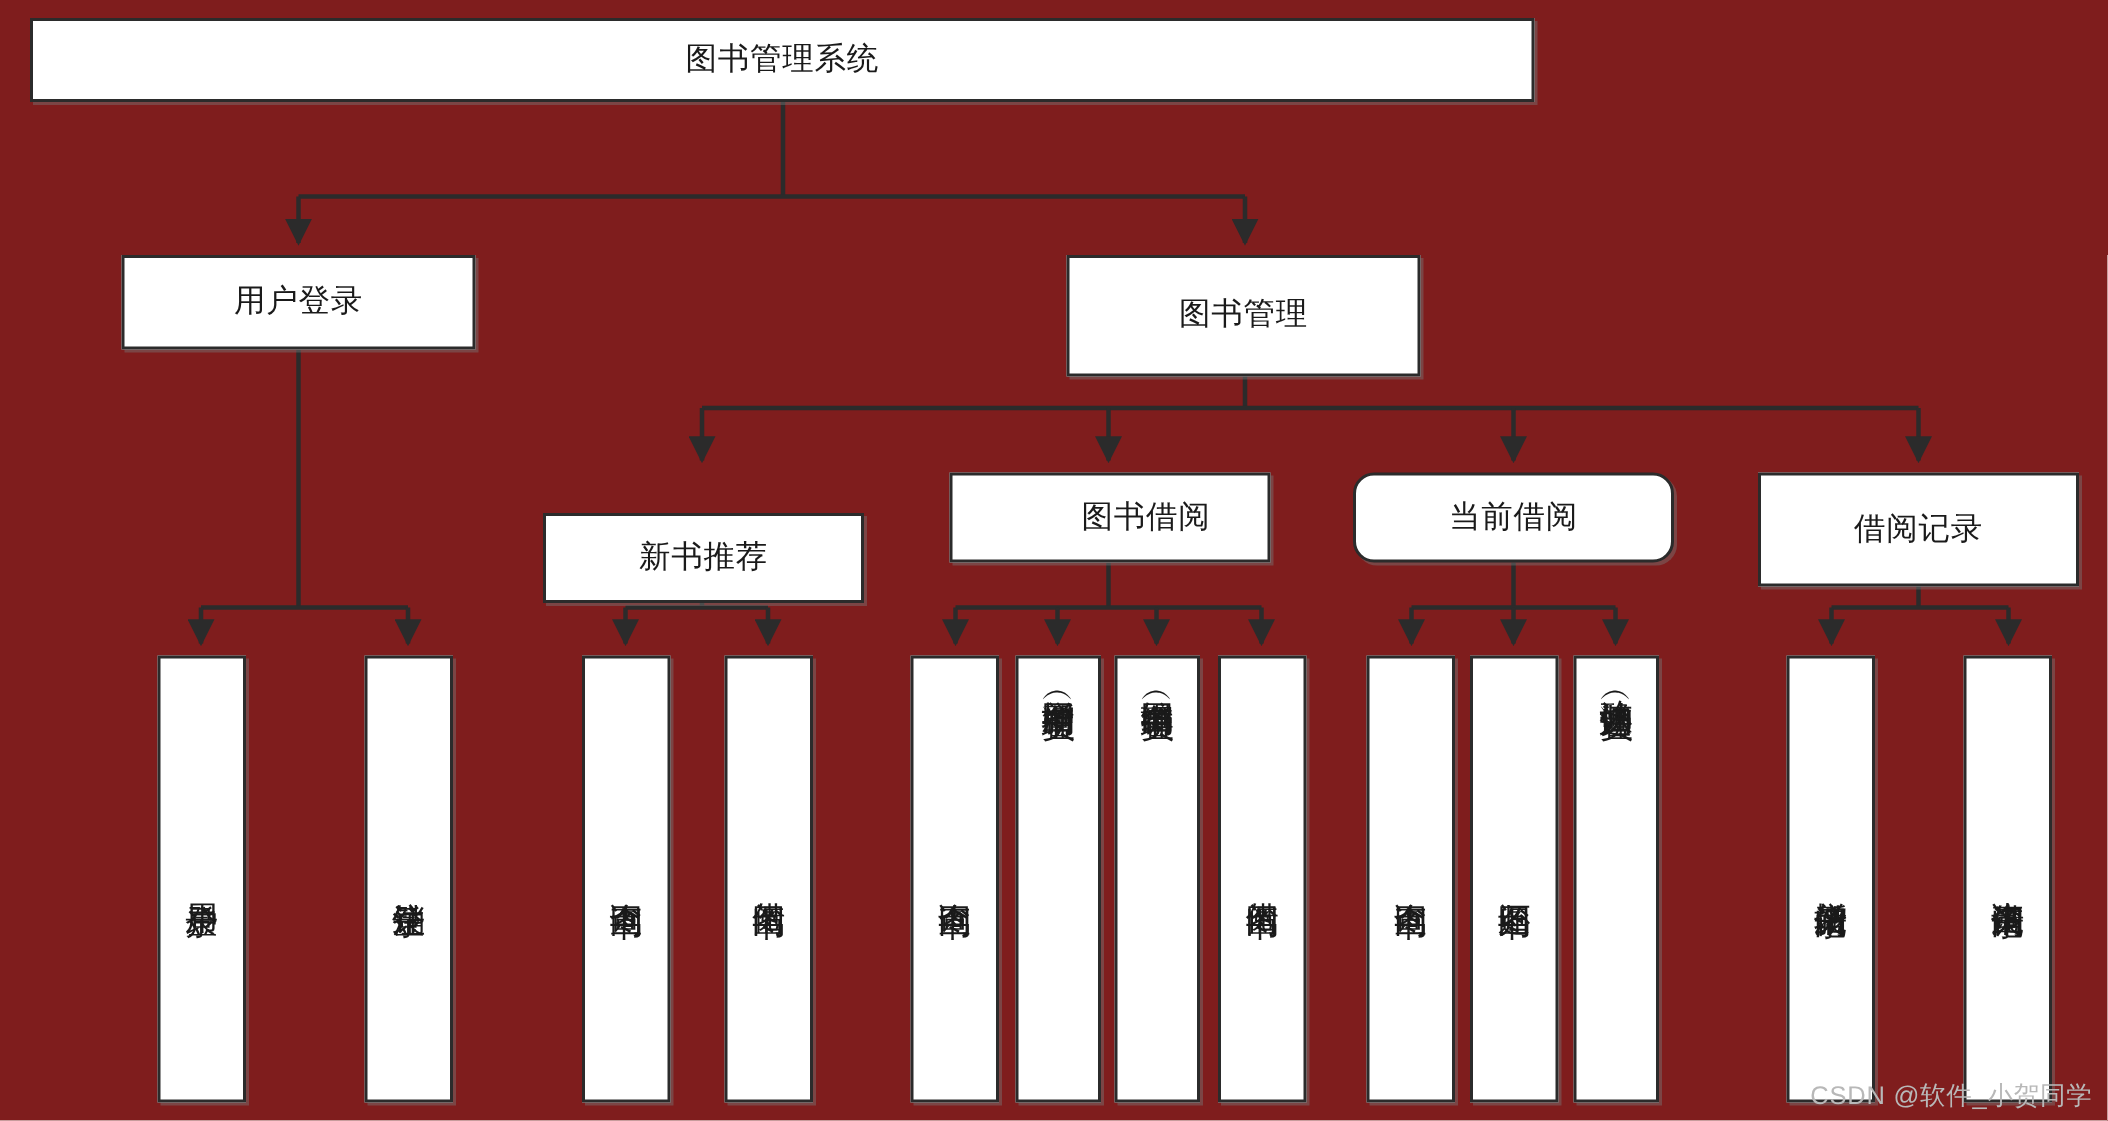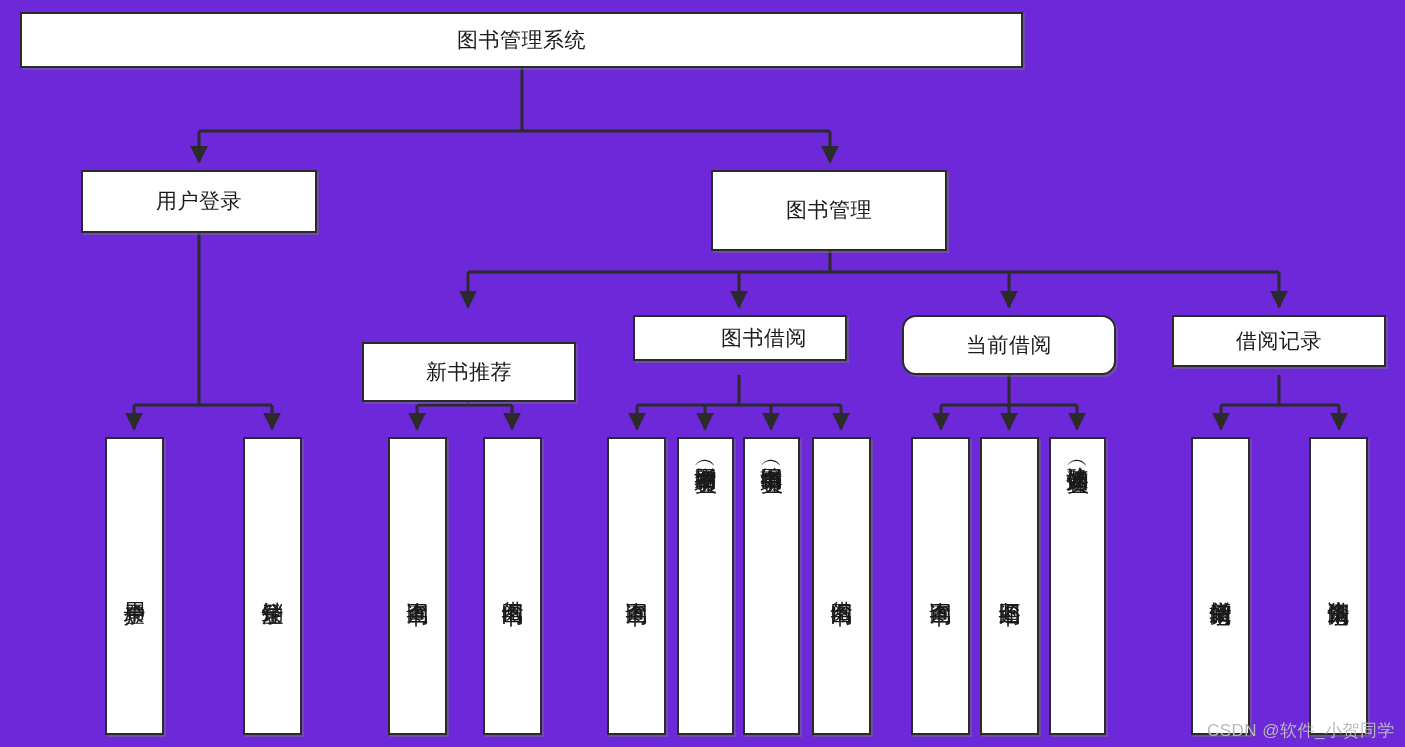--- a/index.html
+++ b/index.html
@@ -7,21 +7,21 @@
     padding: 0;
     background: #ffffff;
   }
   body {
     font-family: "Liberation Sans", "DejaVu Sans", sans-serif;
   }
   #canvas {
     position: relative;
     width: 1405px;
     height: 747px;
-    background: #6d28d9;
+    background: #7f1d1d;
     overflow: hidden;
   }
   #edges {
     position: absolute;
     left: 0; top: 0;
     width: 1405px;
     height: 747px;
     pointer-events: none;
   }
   .node {
@@ -134,27 +134,27 @@
   <div class="node horiz" style="left:81px; top:170px; width:236px; height:63px;">
     <span class="lbl">用户登录</span>
   </div>
   <div class="node horiz" style="left:711px; top:170px; width:236px; height:81px;">
     <span class="lbl">图书管理</span>
   </div>
 
   <div class="node horiz" style="left:362px; top:315px; width:214px; height:60px;margin-top:27px;">
     <span class="lbl">新书推荐</span>
   </div>
-  <div class="node horiz" style="left:633px; top:315px; width:214px; height:46px;padding-left:48px;">
+  <div class="node horiz" style="left:633px; top:315px; width:214px; height:60px;padding-left:48px;">
     <span class="lbl">图书借阅</span>
   </div>
   <div class="node horiz" style="left:902px; top:315px; width:214px; height:60px;border-radius:14px;">
     <span class="lbl">当前借阅</span>
   </div>
-  <div class="node horiz" style="left:1172px; top:315px; width:214px; height:52px;">
+  <div class="node horiz" style="left:1172px; top:315px; width:214px; height:76px;">
     <span class="lbl">借阅记录</span>
   </div>
 
   <div class="node vert centered" style="left:105px; top:437px; width:59px; height:298px;">
     <span class="lbl">用户登录</span>
   </div>
   <div class="node vert centered" style="left:243px; top:437px; width:59px; height:298px;">
     <span class="lbl">注销登录</span>
   </div>
 

